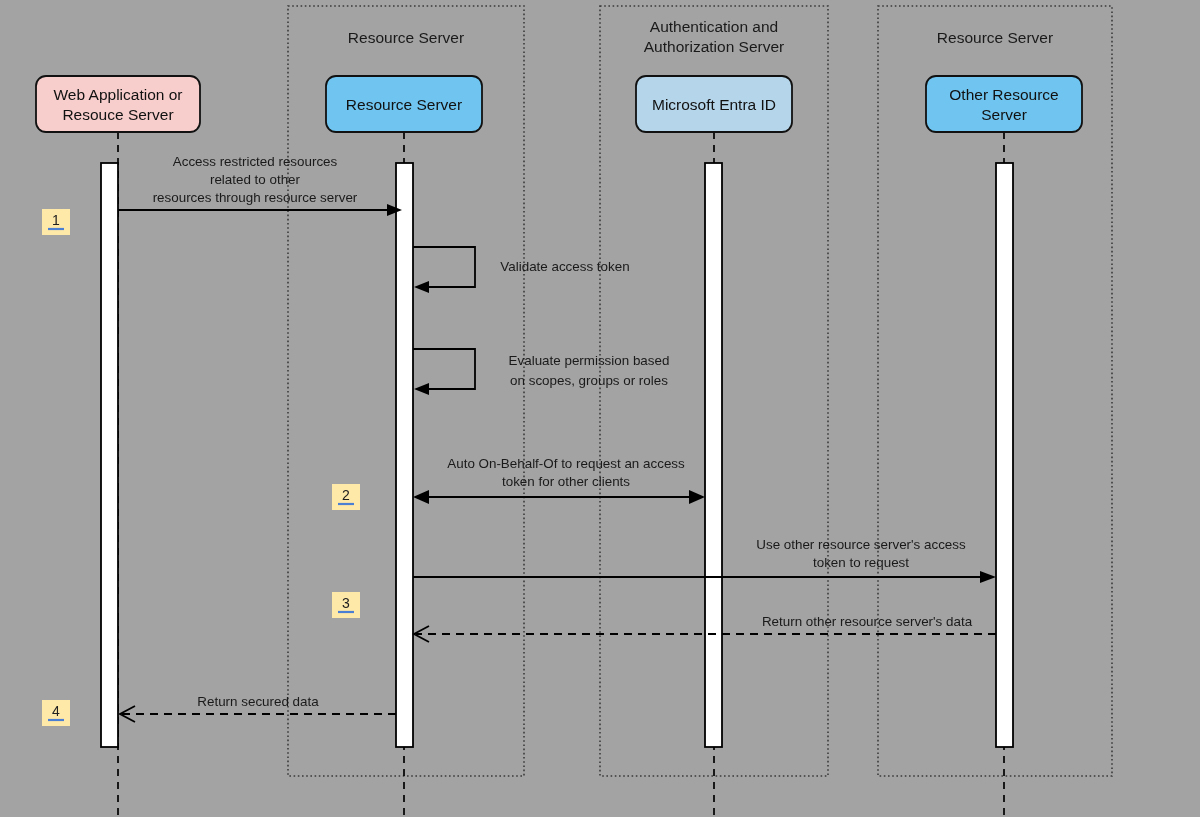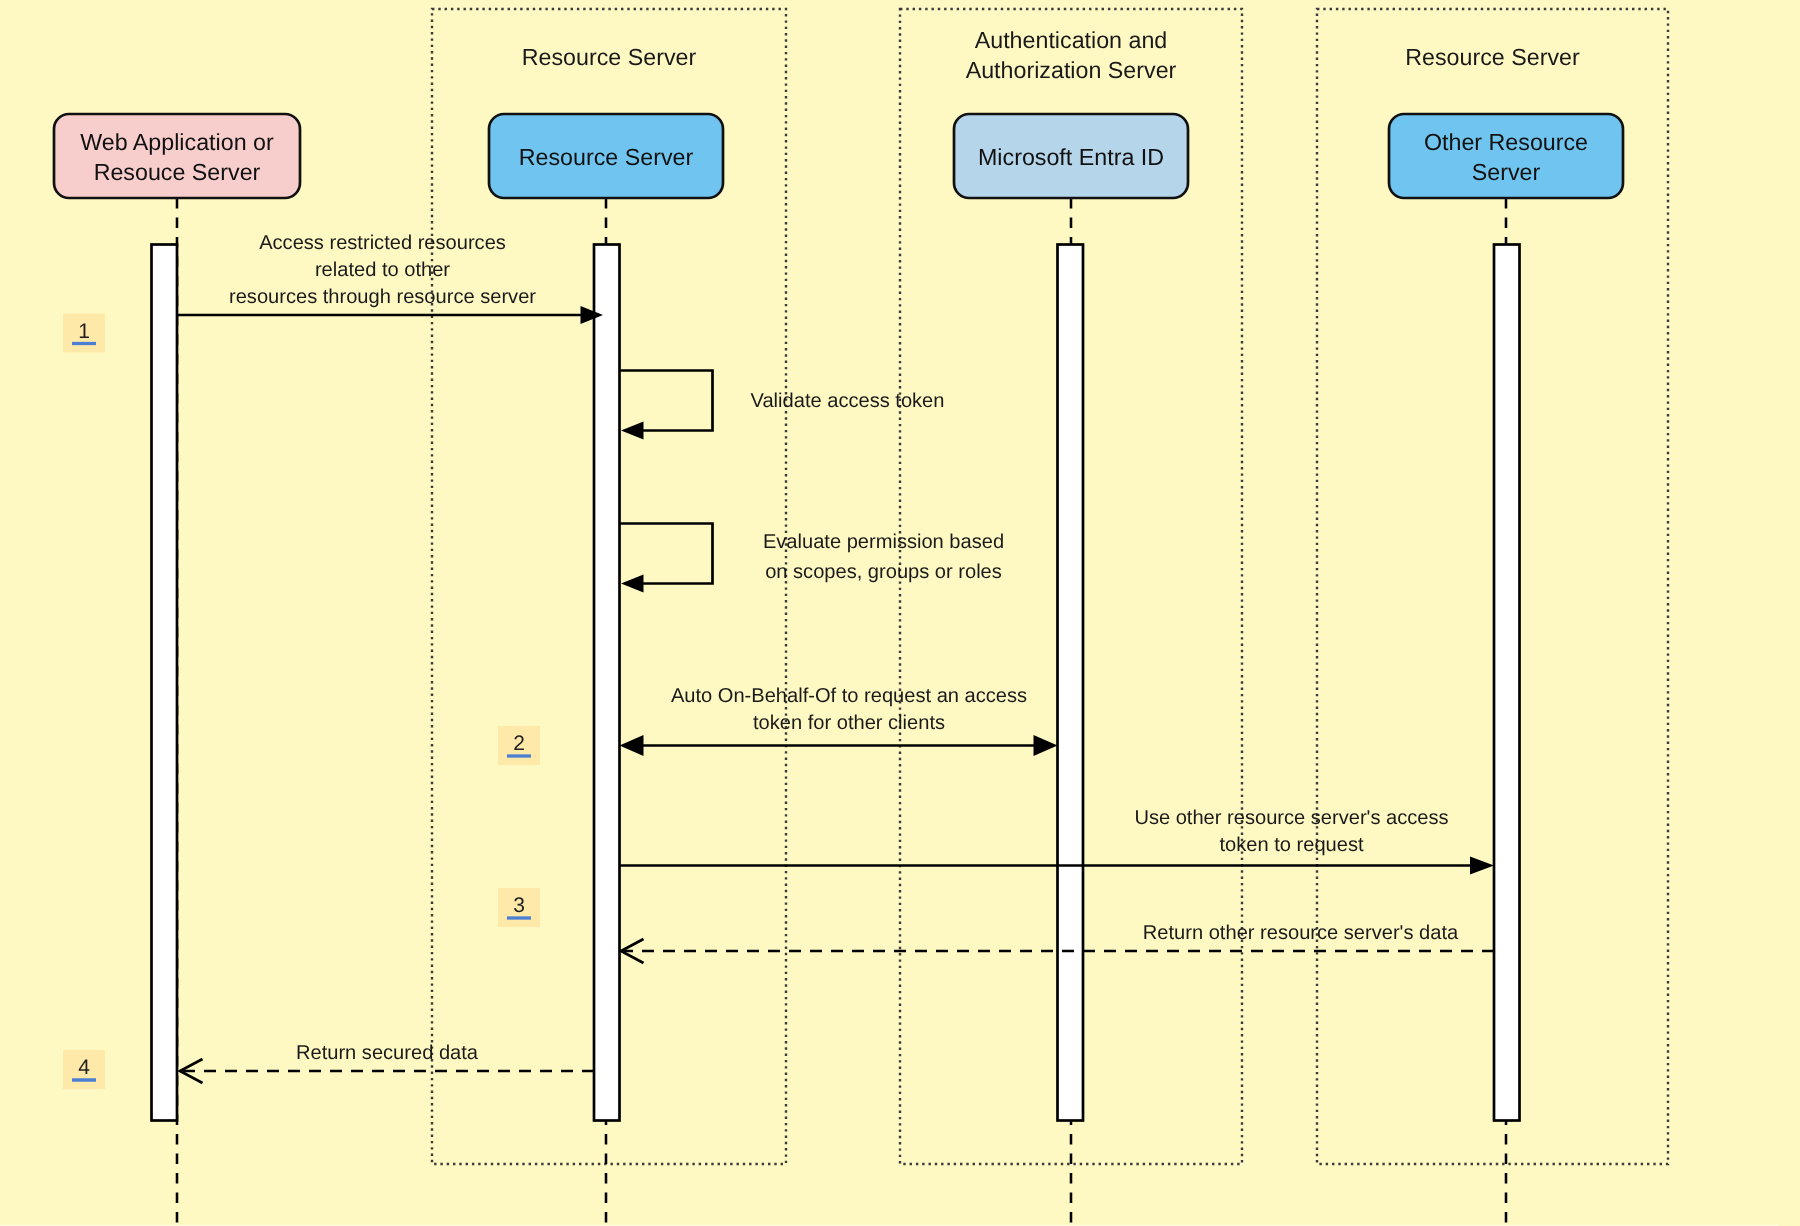--- a/index.html
+++ b/index.html
@@ -9,21 +9,21 @@
     background: #ffffff;
   }
   body {
     font-family: "Liberation Sans", sans-serif;
     color: #000000;
   }
   #canvas {
     position: relative;
     width: 1200px;
     height: 817px;
-    background: #fef9c3;
+    background: #a3a3a3;
     overflow: hidden;
   }
   #diagram-svg {
     position: absolute;
     left: 0;
     top: 0;
     width: 1200px;
     height: 817px;
   }
   .grp-title {

